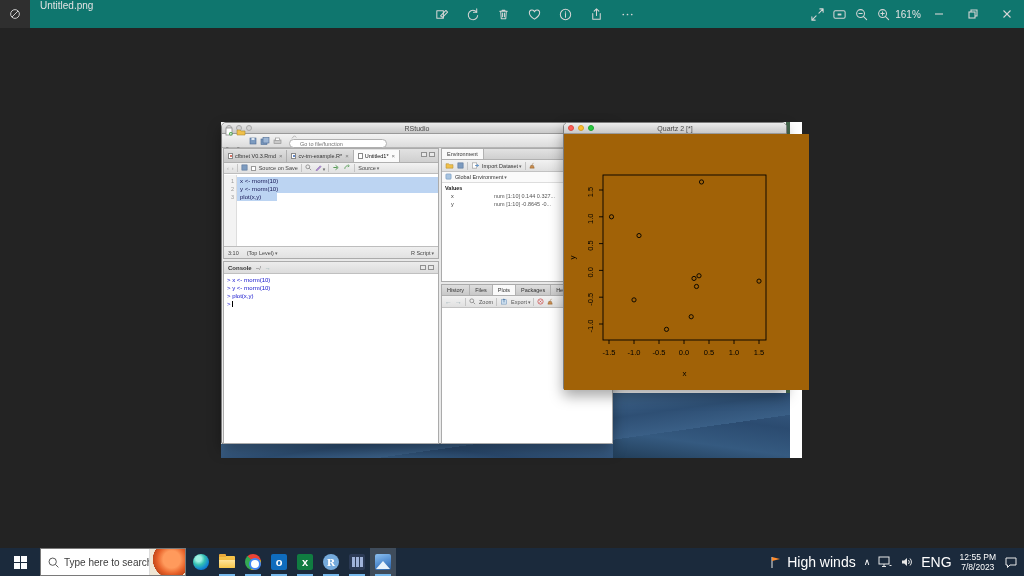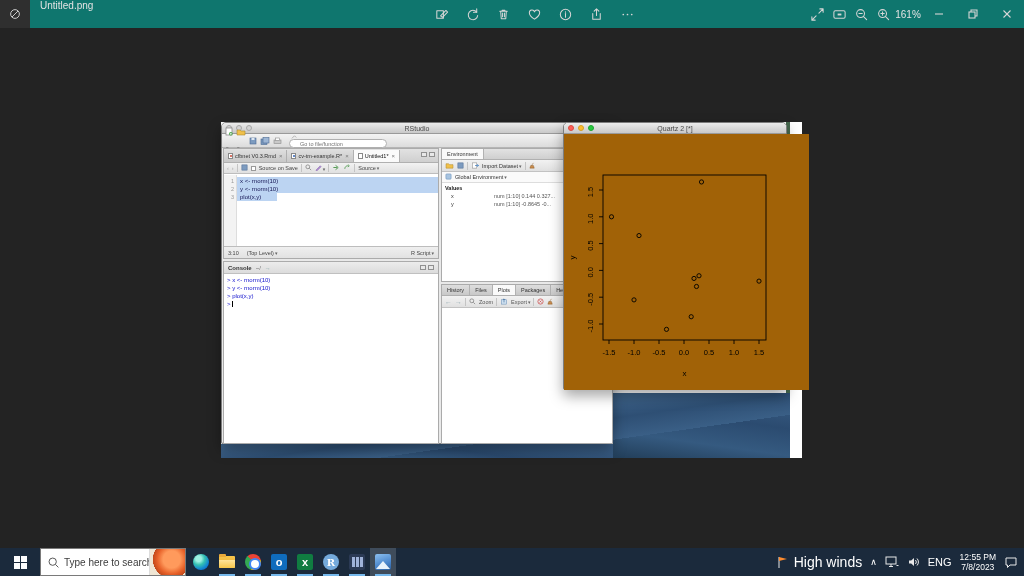--- a/index.html
+++ b/index.html
@@ -586,21 +586,21 @@
             <line x1="6" y1="8" x2="6" y2="10.5" stroke="#e8e8e8" stroke-width="1"></line>
             <path d="M11.5 9.5h2" stroke="#e8e8e8" stroke-width="1"></path>
           </svg>
         </span>
       <span>
           <svg width="13" height="12" viewBox="0 0 13 12">
             <path d="M2 4.5v3h2.2L7 10V2L4.2 4.5z" fill="#e8e8e8"></path>
             <path d="M8.5 4a3 3 0 0 1 0 4M10 2.5a5 5 0 0 1 0 7" fill="none" stroke="#e8e8e8" stroke-width="1"></path>
           </svg>
         </span>
-      <span style="font-size:11px">ENG</span>
+      <span style="font-size:14px">ENG</span>
       <div class="clock">
         <div>12:55 PM</div>
         <div>7/8/2023</div>
       </div>
       <span>
           <svg width="14" height="13" viewBox="0 0 14 13">
             <path d="M2 2h10v7H6l-2.5 2.5V9H2z" fill="none" stroke="#e8e8e8" stroke-width="1"></path>
           </svg>
         </span>
     </div>

